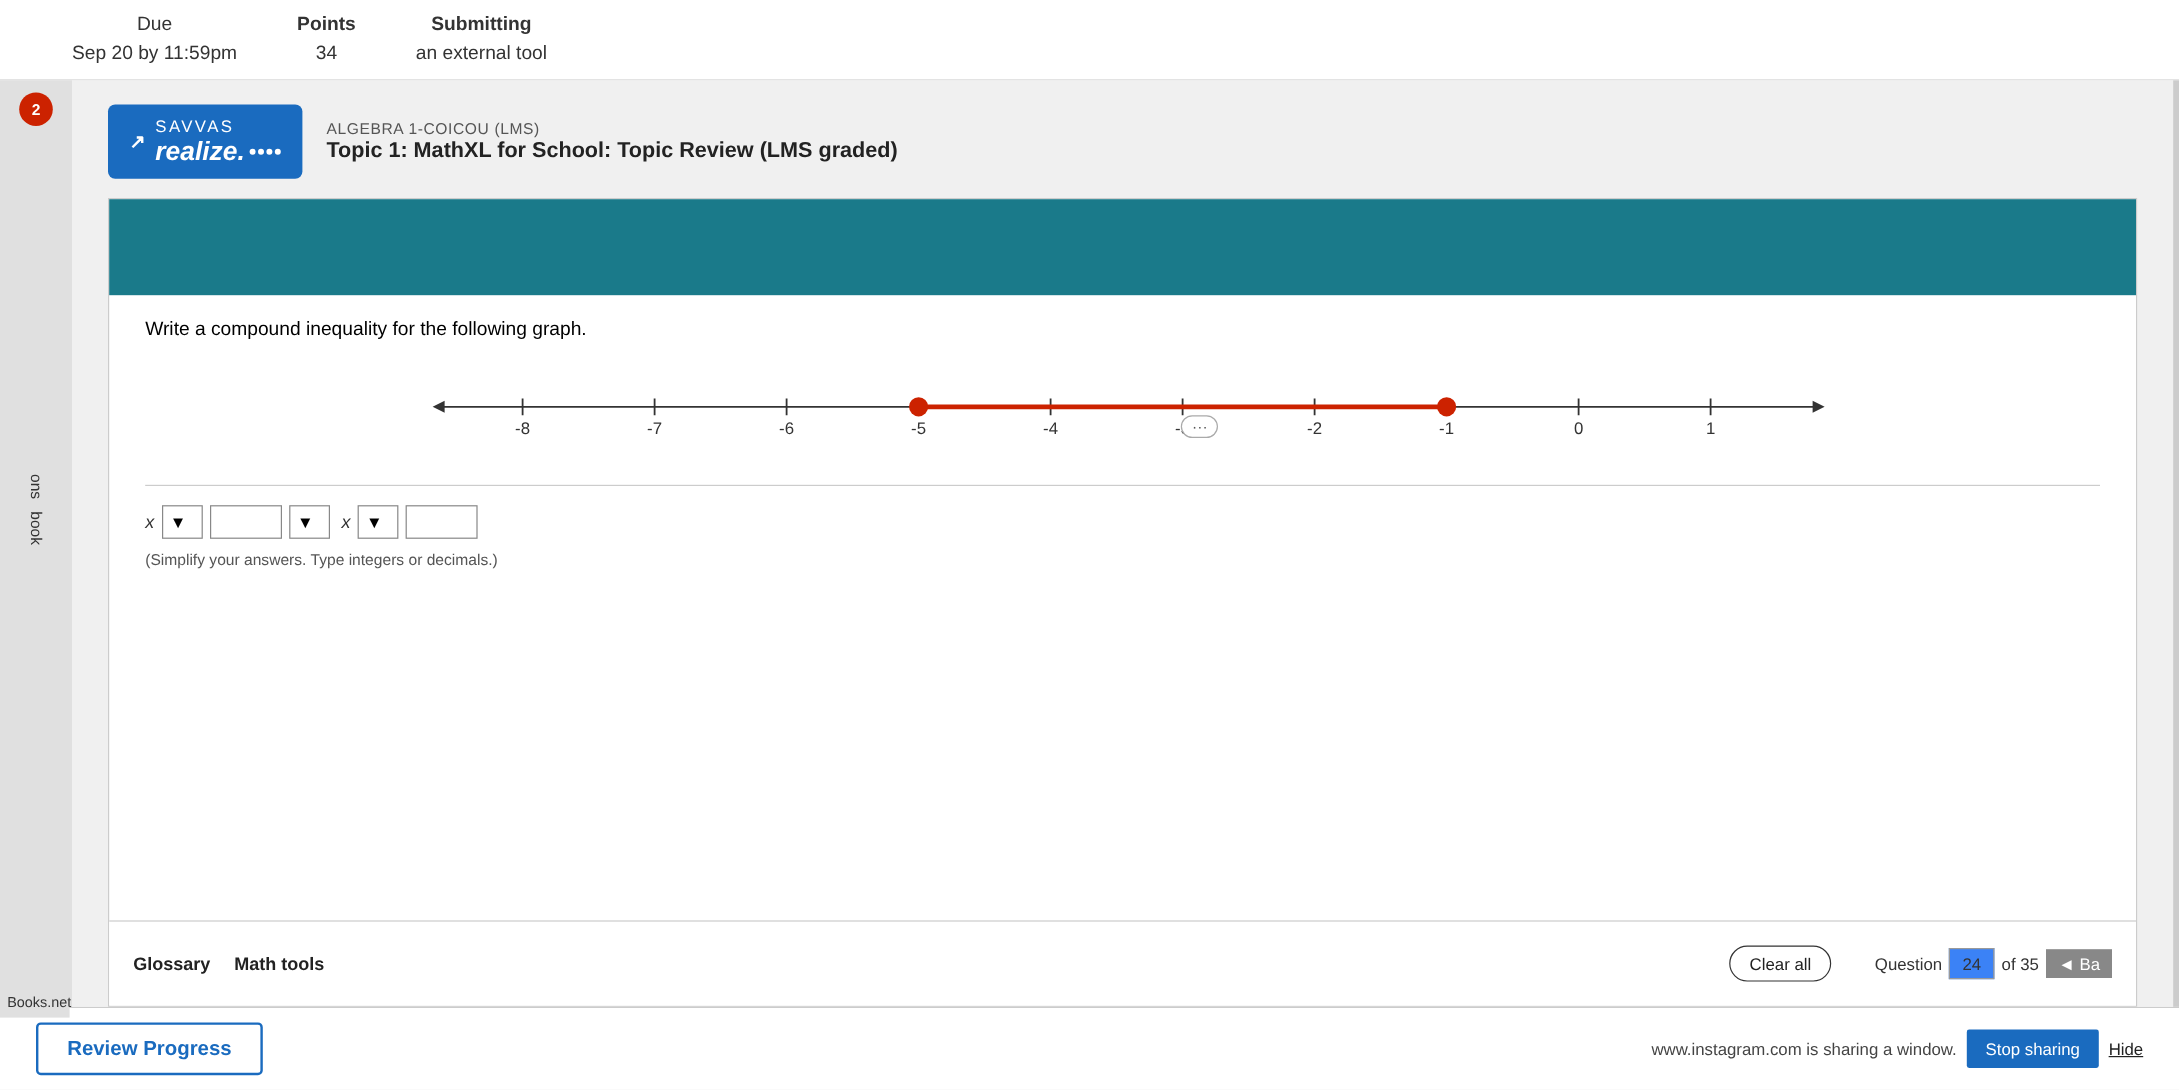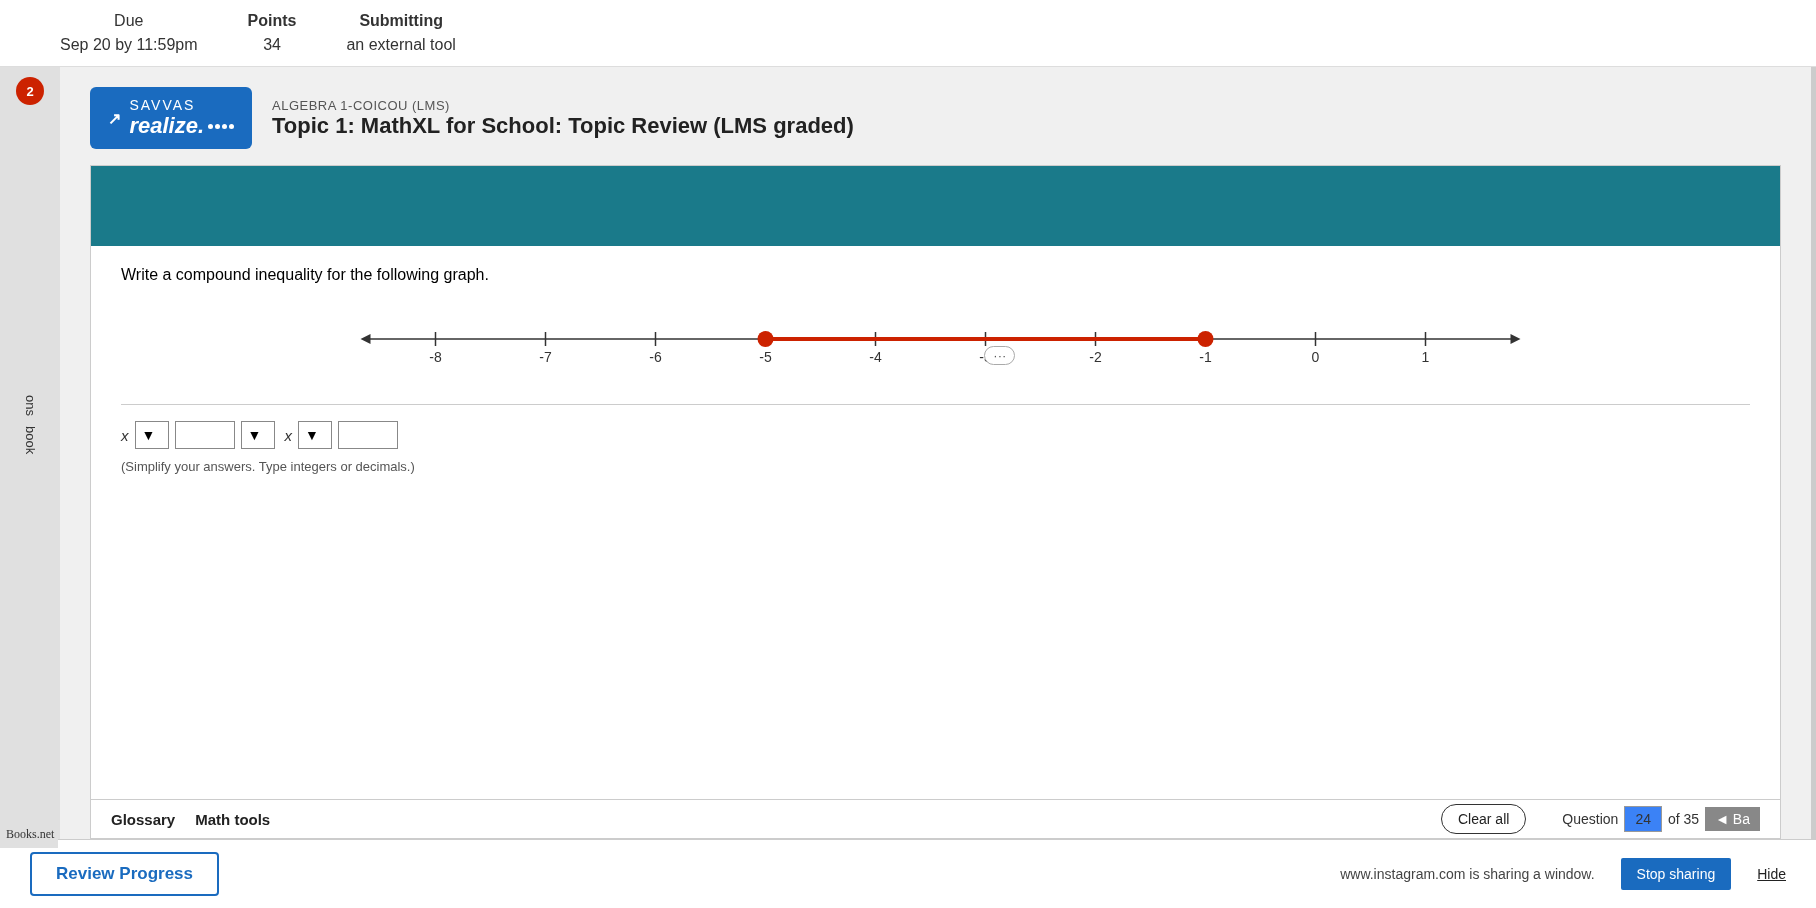--- a/index.html
+++ b/index.html
@@ -138,21 +138,21 @@
     }
 
     .header-subtitle {
       font-size: 13px;
       color: #555;
       text-transform: uppercase;
       letter-spacing: 0.5px;
     }
 
     .header-title {
-      font-size: 22px;
+      font-size: 18px;
       font-weight: bold;
       color: #222;
     }
 
     
     .question-panel {
       background: white;
       border: 1px solid #ccc;
       flex: 1;
       display: flex;
@@ -229,21 +229,21 @@
       font-size: 13px;
       color: #555;
       margin-top: 4px;
     }
 
     
     .bottom-toolbar {
       display: flex;
       align-items: center;
       justify-content: space-between;
-      padding: 4px 20px;
+      padding: 20px 20px;
       border-top: 1px solid #ccc;
       background: white;
     }
 
     .toolbar-left {
       display: flex;
       gap: 20px;
     }
 
     .toolbar-link {
@@ -311,21 +311,21 @@
       padding: 10px 24px;
       font-size: 17px;
       font-weight: bold;
       cursor: pointer;
       border-radius: 4px;
     }
 
     .sharing-bar {
       display: flex;
       align-items: center;
-      gap: 26px;
+      gap: 8px;
       font-size: 14px;
       color: #444;
     }
 
     .stop-sharing-btn {
       background: #1a6bbf;
       color: white;
       border: none;
       padding: 8px 16px;
       font-size: 14px;
@@ -493,17 +493,17 @@
 
   <div class="bottom-bar">
     <button class="review-progress-btn">Review Progress</button>
     <div class="sharing-bar">
       <span>www.instagram.com is sharing a window.</span>
       <button class="stop-sharing-btn">Stop sharing</button>
       <span class="hide-link">Hide</span>
     </div>
   </div>
 
-  <div style="position:absolute; left:0; bottom:60px; width:58px; background:#e0e0e0; padding:6px; font-size:12px; color:#333; font-family:Liberation Serif, serif;">
+  <div style="position:absolute; left:0; bottom:60px; width:58px; background:#e0e0e0; padding:6px; font-size:12px; color:#333; ">
     <span>Books.net</span>
   </div>
 
 </div>
 
 </body></html>

